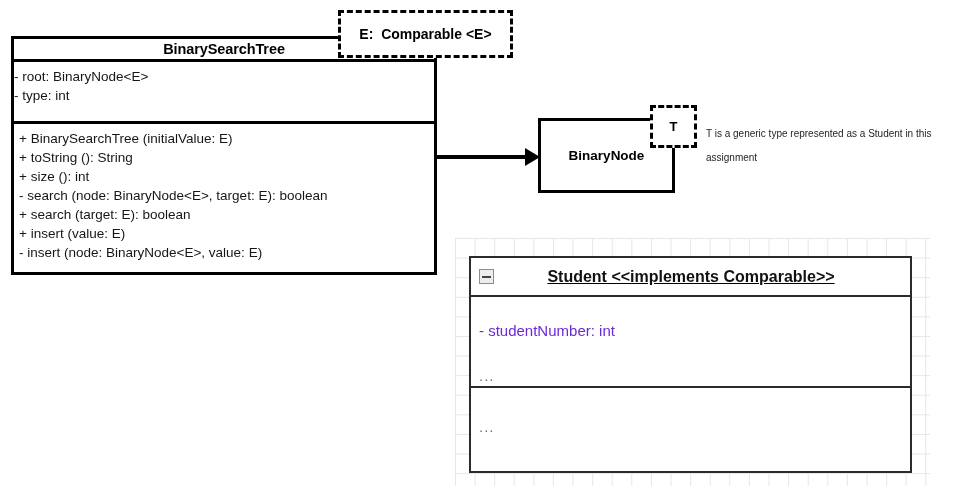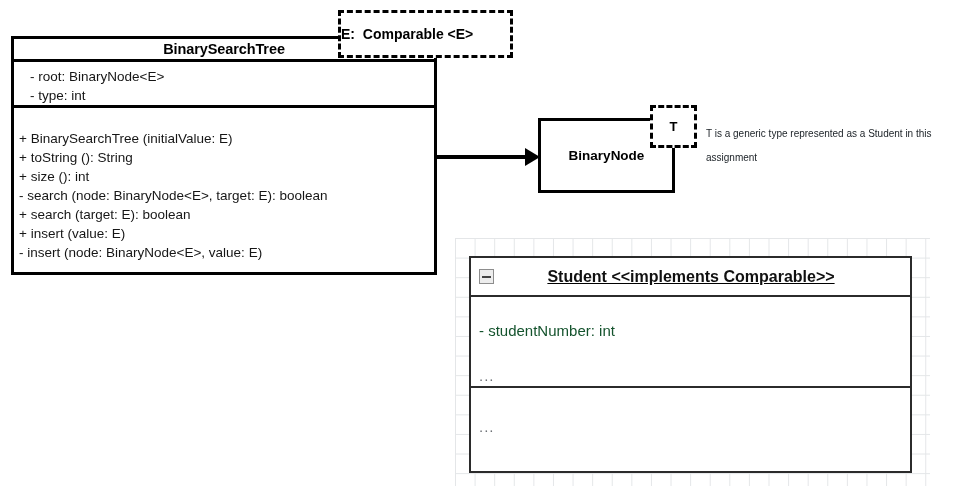--- a/index.html
+++ b/index.html
@@ -44,24 +44,24 @@
   }
   #bst-name-compartment .cls-name {
     font-size: 14.5px;
     font-weight: bold;
     color: #000000;
     letter-spacing: -0.1px;
   }
   #bst-attr-compartment {
     position: absolute;
     left: 0; top: 23px; right: 0;
-    height: 46px;
+    height: 62px;
     border-bottom: 3px solid #000000;
     box-sizing: border-box;
-    padding: 5px 0 0 16px;
+    padding: 5px 0 0 0;
   }
   #bst-ops-compartment {
     position: absolute;
     left: 0; top: 85px; right: 0; bottom: 0;
     box-sizing: border-box;
     padding: 5px 0 0 5px;
   }
   .member-line {
     font-size: 13.5px;
     line-height: 19px;
@@ -73,20 +73,21 @@
   #bst-generic-param {
     left: 338px;
     top: 10px;
     width: 175px;
     height: 48px;
     border: 3px dashed #000000;
     background: #ffffff;
     box-sizing: border-box;
     display: flex;
     align-items: center;
+    justify-content: center;
     z-index: 8;
   }
   #bst-generic-param .gp-text {
     font-size: 14px;
     font-weight: bold;
     color: #000000;
     white-space: pre;
   }
 
   
@@ -228,21 +229,21 @@
   }
   #student-ops-compartment {
     position: absolute;
     left: 0; top: 130px; right: 0; bottom: 0;
     box-sizing: border-box;
     padding: 16px 0 0 8px;
   }
   .student-line {
     font-size: 15px;
     line-height: 45px;
-    color: #14532d;
+    color: #6d28d9;
     white-space: pre;
   }
   .student-line.ellipsis {
     font-size: 15px;
     color: #6d7176;
     letter-spacing: 1px;
   }
   .stereotype-gap { display: inline-block; width: 44px; }
 </style>
 </head>

